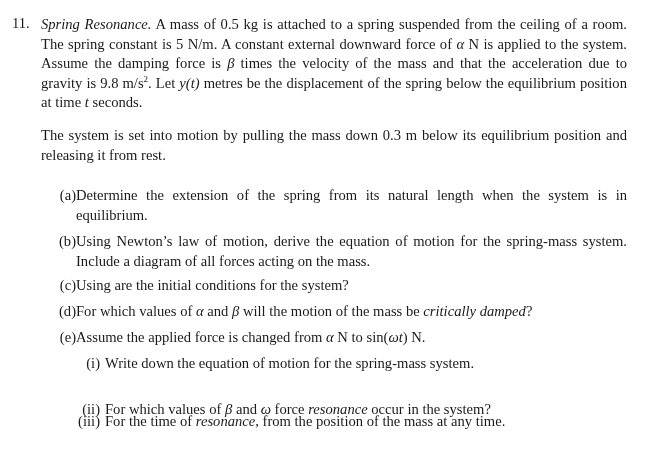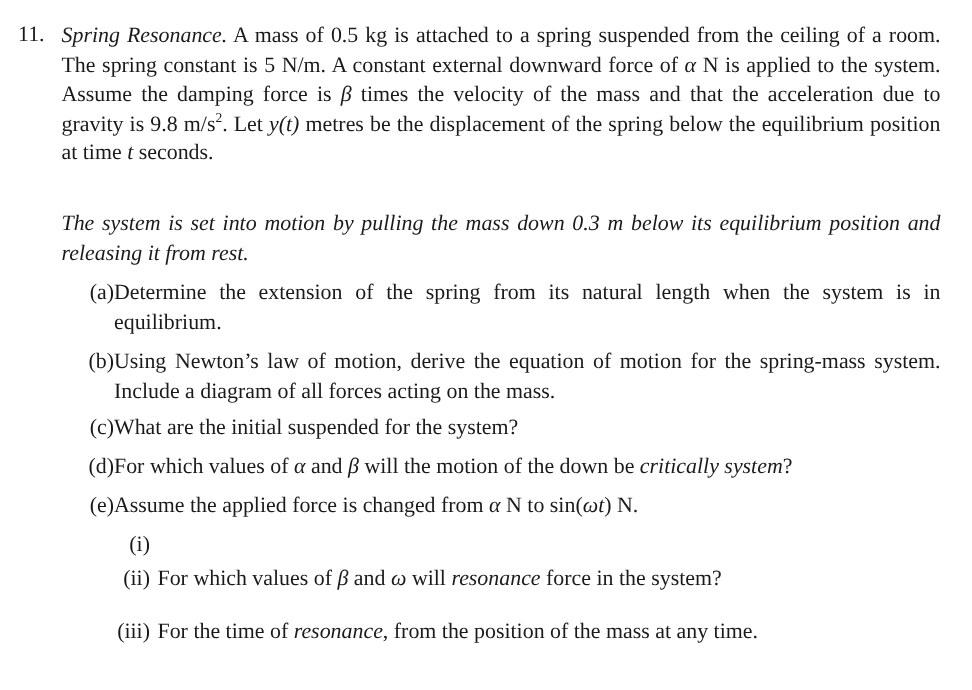--- a/index.html
+++ b/index.html
@@ -30,21 +30,21 @@
     top: 15px;
   }
   .block {
     position: absolute;
     left: 41px;
     width: 586px;
     line-height: 19.6px;
     text-align: justify;
   }
   .intro { top: 15px; }
-  .setup { top: 140px; font-style: italic; }
+  .setup { top: 126px; }
   .em { font-style: italic; }
   .item {
     position: absolute;
     left: 76px;
     width: 551px;
     line-height: 19.6px;
     text-align: justify;
   }
   .label {
     position: absolute;
@@ -58,21 +58,21 @@
   .item-d { top: 302px; }
   .item-e { top: 328px; }
   .sub {
     position: absolute;
     left: 105px;
     width: 522px;
     line-height: 19.6px;
   }
   .sub .label { left: -35px; width: 30px; }
   .sub-i { top: 354px; }
-  .sub-ii { top: 377px; }
+  .sub-ii { top: 400px; }
   .sub-iii { top: 380px; margin-top: 32px; }
   .math { font-style: italic; }
   sup { font-size: 9px; vertical-align: 6px; line-height: 0; }
 </style>
 </head>
 <body>
 
 <div class="page">
 
   <span class="qnum">11.</span>
@@ -86,40 +86,41 @@
     <span>Determine the extension of the spring from its natural length when the system is in equilibrium.</span>
   </div>
 
   <div class="item item-b">
     <span class="label">(b)</span>
     <span>Using Newton’s law of motion, derive the equation of motion for the spring-mass system. Include a diagram of all forces acting on the mass.</span>
   </div>
 
   <div class="item item-c">
     <span class="label">(c)</span>
-    <span>What are the initial suspended for the system?</span>
+    <span>Using are the initial conditions for the system?</span>
   </div>
 
   <div class="item item-d">
     <span class="label">(d)</span>
-    <span>For which values of </span><span class="math">α</span><span> and </span><span class="math">β</span><span> will the motion of the down be </span><span class="em">critically system</span><span>?</span>
+    <span>For which values of </span><span class="math">α</span><span> and </span><span class="math">β</span><span> will the motion of the mass be </span><span class="em">critically damped</span><span>?</span>
   </div>
 
   <div class="item item-e">
     <span class="label">(e)</span>
     <span>Assume the applied force is changed from </span><span class="math">α</span><span> N to sin(</span><span class="math">ωt</span><span>) N.</span>
   </div>
 
   <div class="sub sub-i">
     <span class="label">(i)</span>
+    <span>Write down the equation of motion for the spring-mass system.</span>
   </div>
 
   <div class="sub sub-ii">
     <span class="label">(ii)</span>
-    <span>For which values of </span><span class="math">β</span><span> and </span><span class="math">ω</span><span> will </span><span class="em">resonance</span><span> force in the system?</span>
+    <span>For which values of </span><span class="math">β</span><span> and </span><span class="math">ω</span><span> force </span><span class="em">resonance</span><span> occur in the system?</span>
   </div>
 
   <div class="sub sub-iii">
     <span class="label">(iii)</span>
     <span>For the time of </span><span class="em">resonance</span><span>, from the position of the mass at any time.</span>
   </div>
 
 </div>
 
 </body></html>

